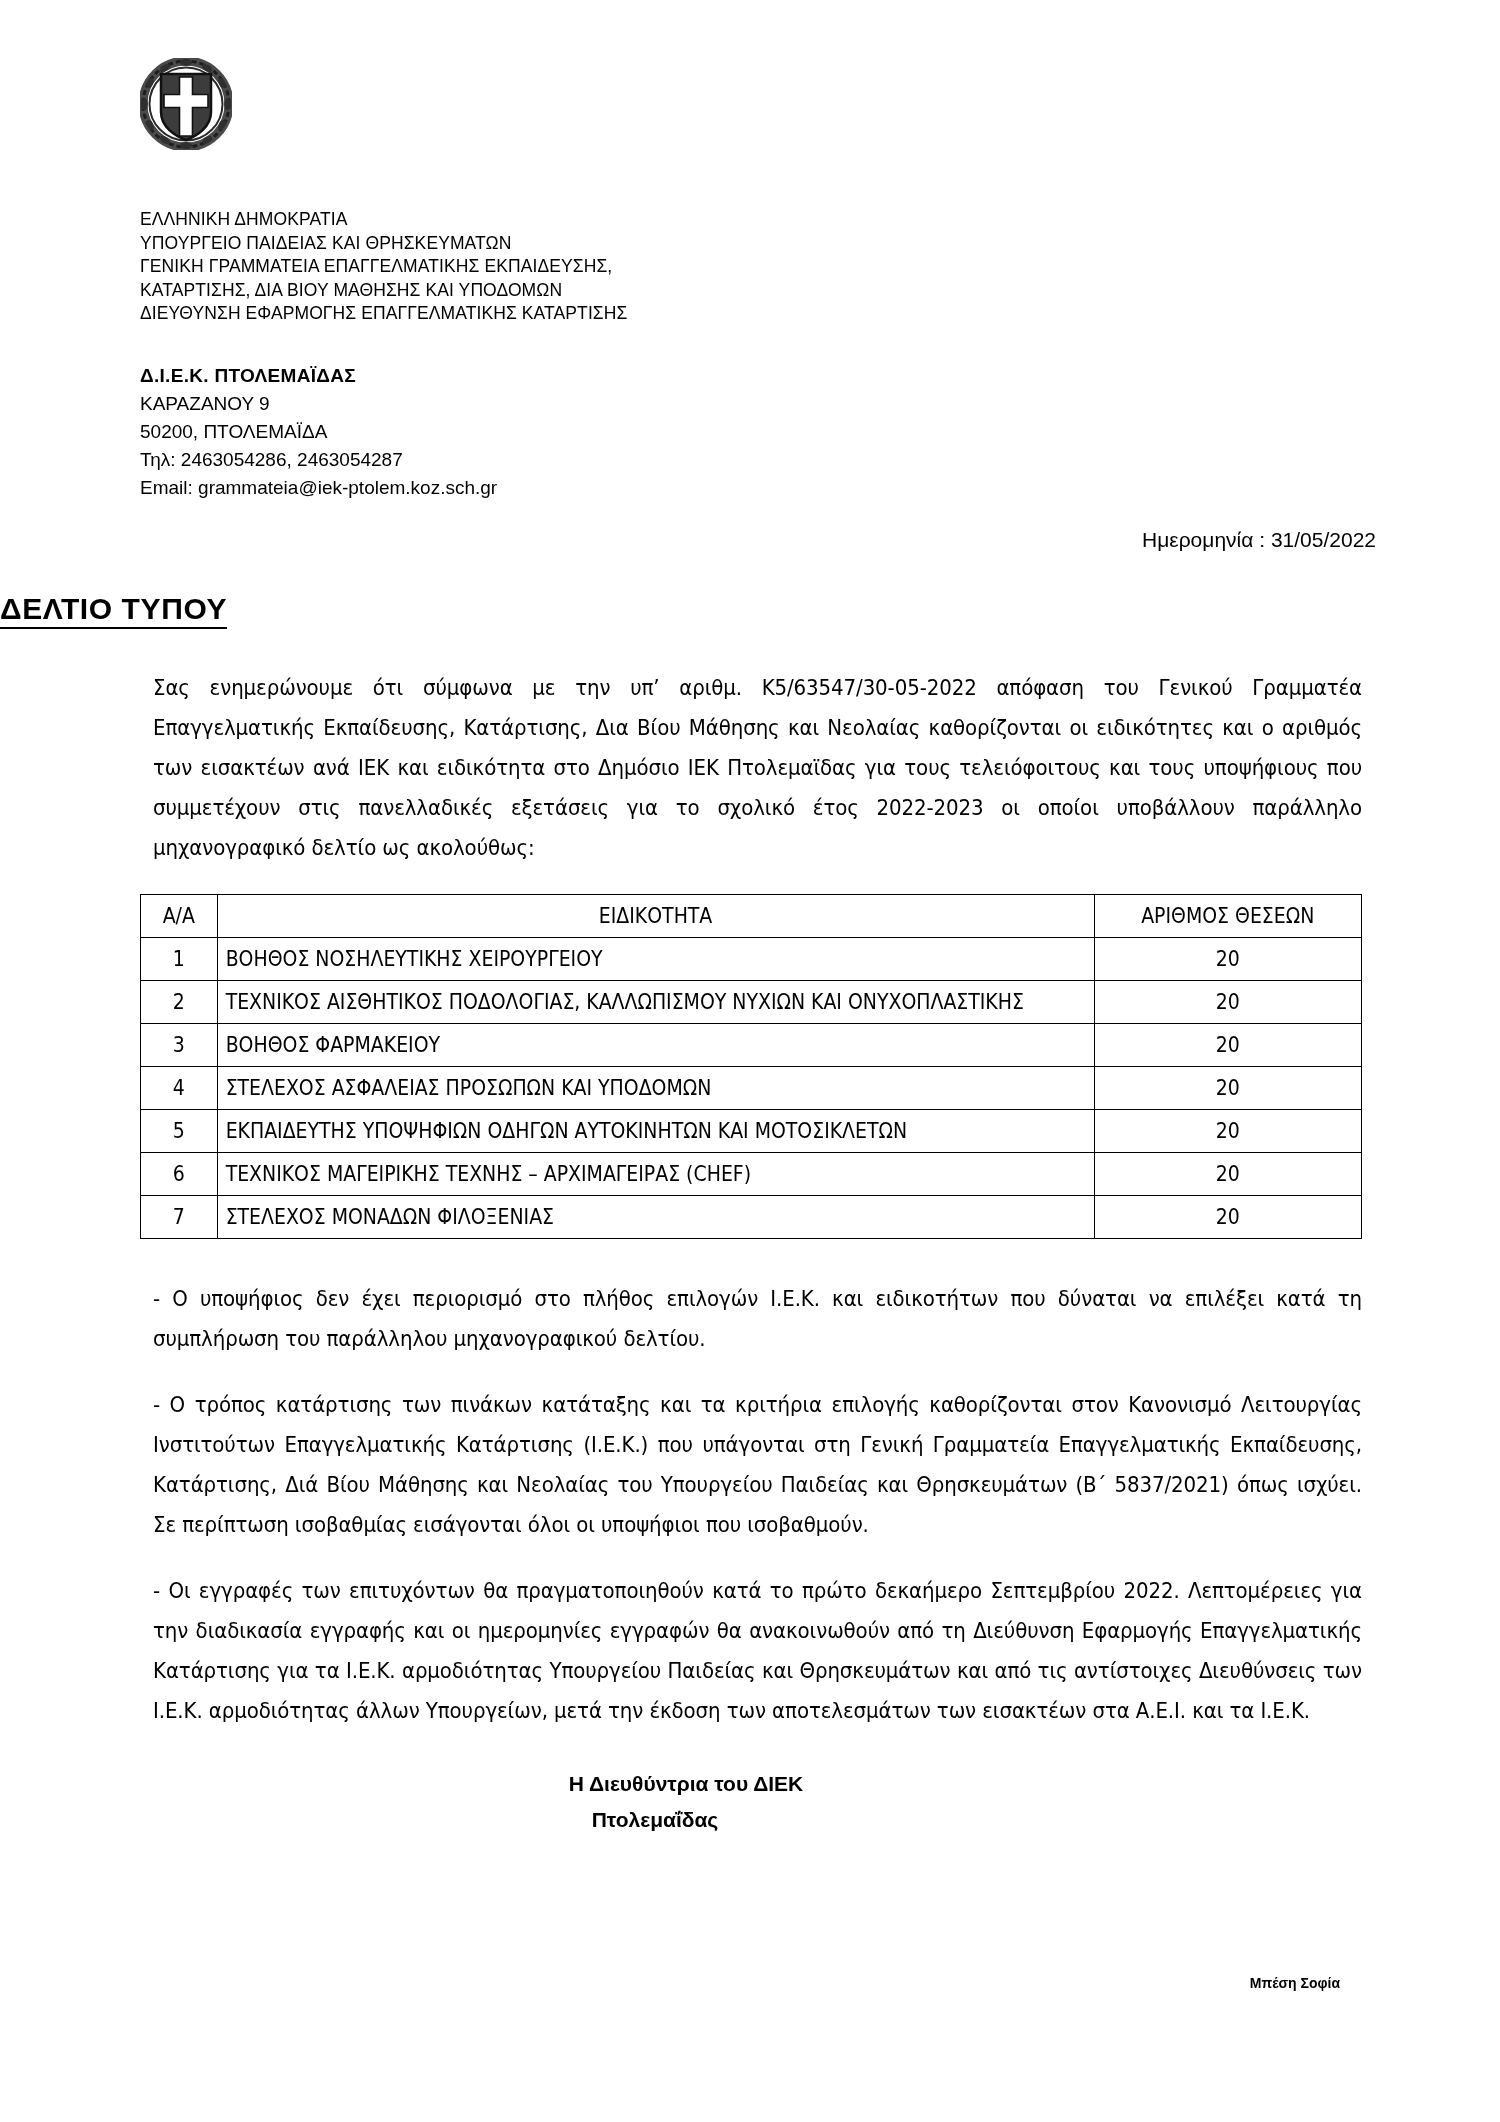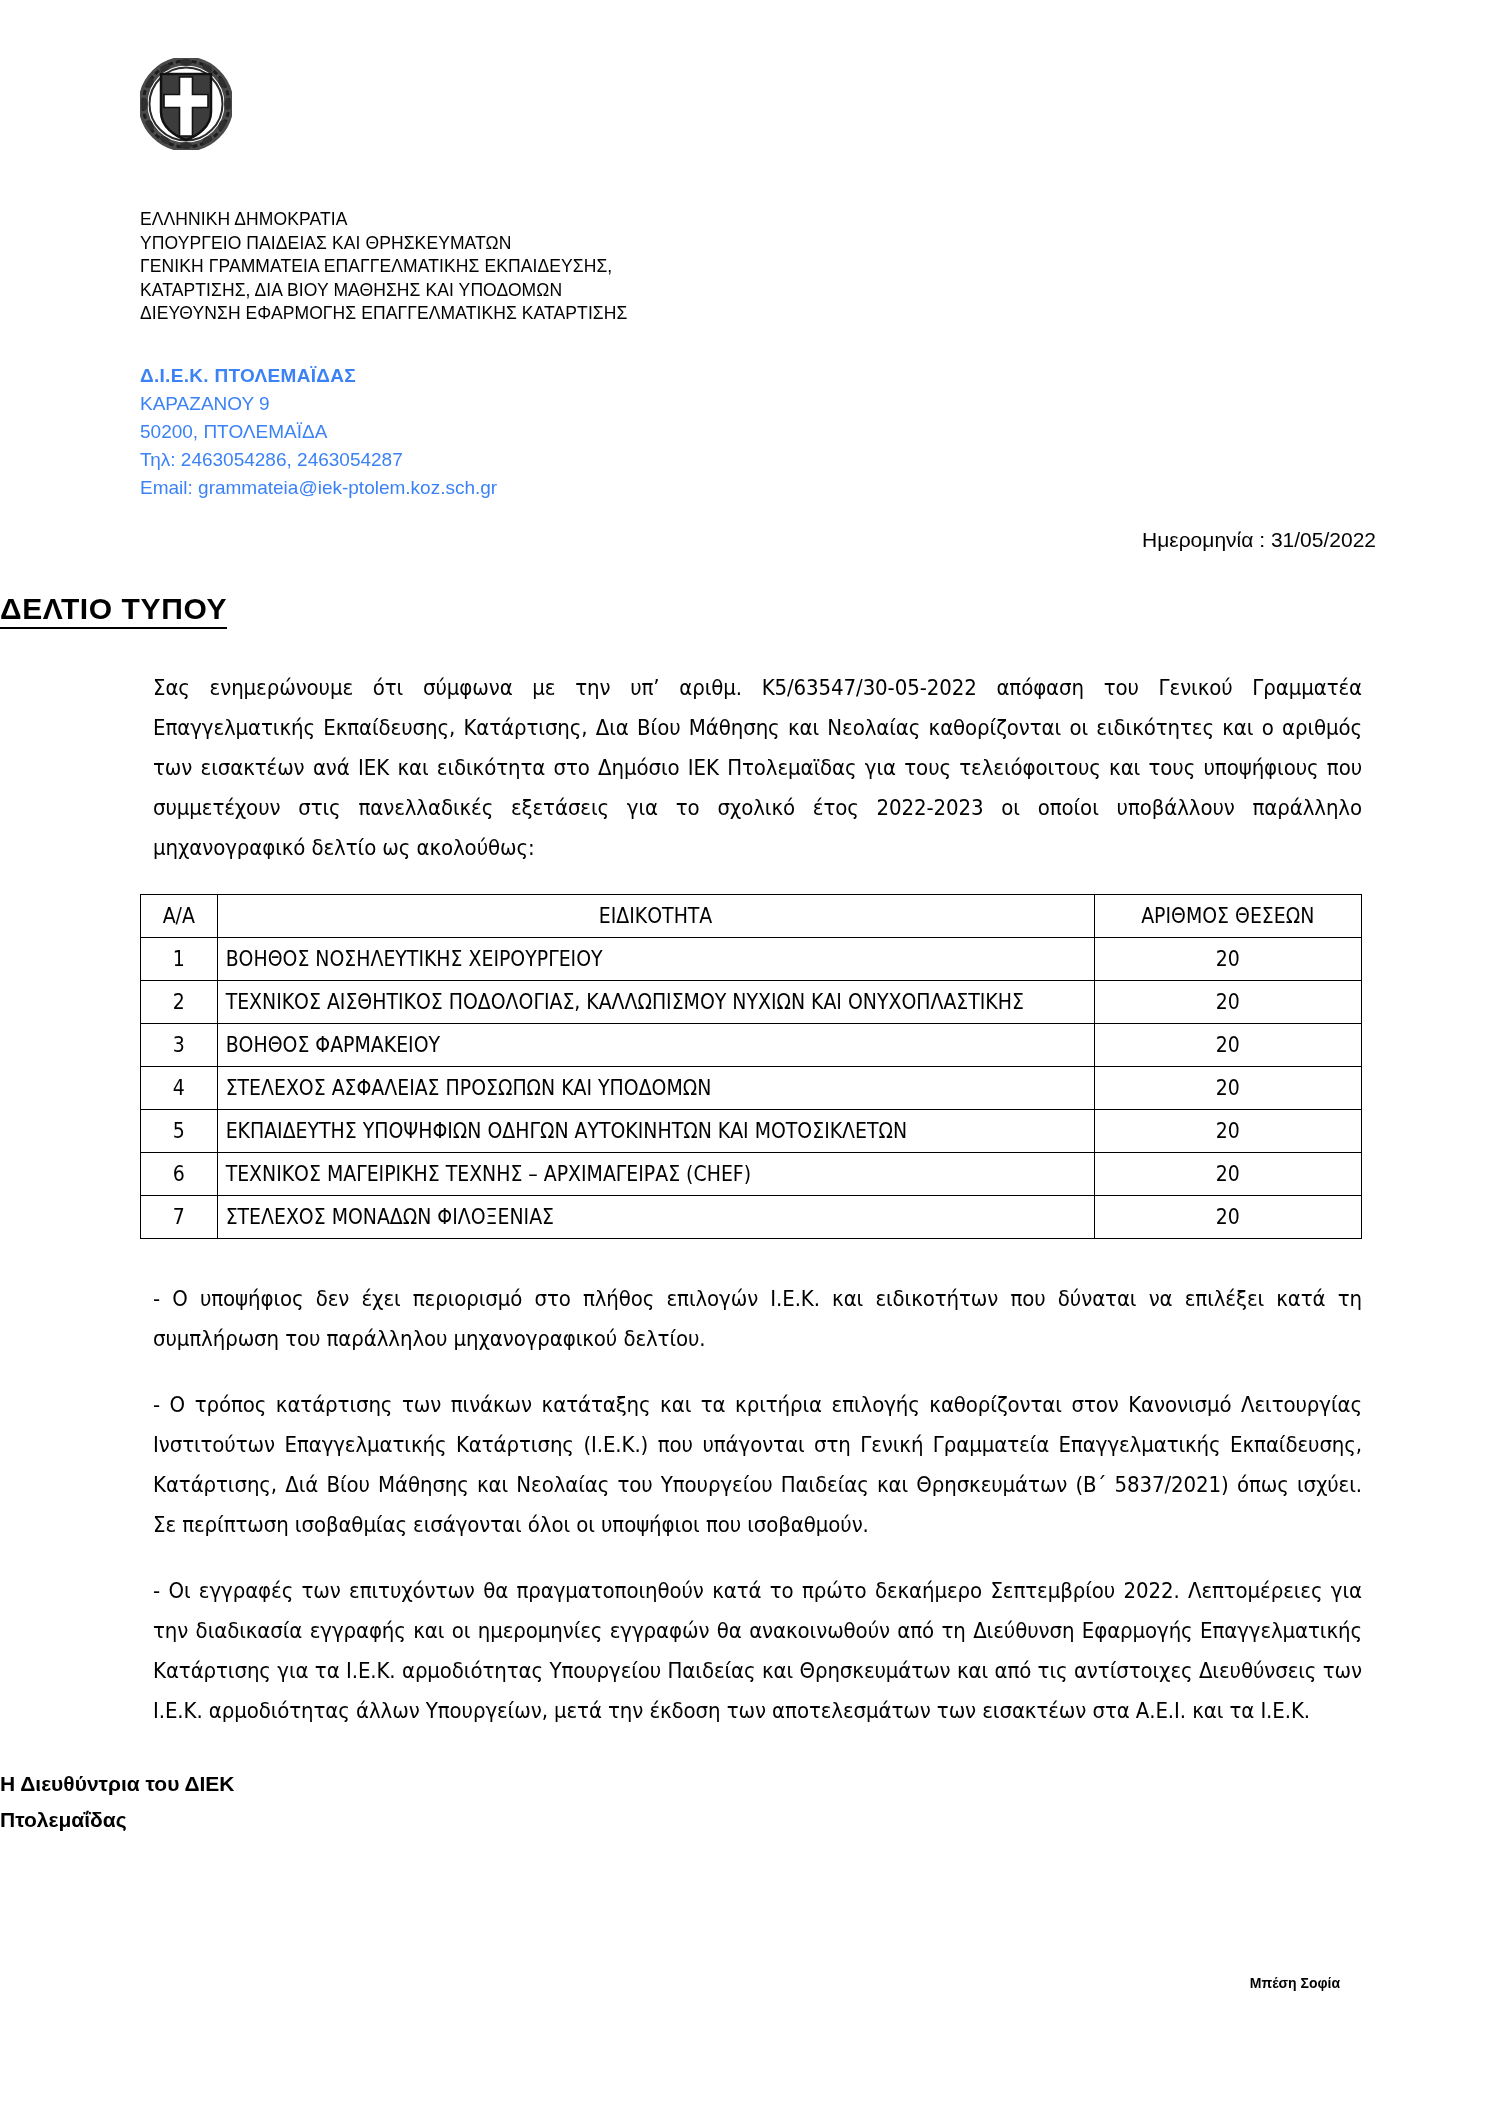--- a/index.html
+++ b/index.html
@@ -48,21 +48,21 @@
   .letterhead div { white-space: nowrap; }
 
   .org-block {
     position: absolute;
     left: 140px;
     top: 362px;
     width: 620px;
     font-family: "Liberation Sans", "DejaVu Sans", sans-serif;
     font-size: 19px;
     line-height: 28px;
-    color: #3b82f6;
+    color: #000000;
   }
   .org-block .org-name {
     font-weight: bold;
     letter-spacing: 0.3px;
   }
   .org-block div { white-space: nowrap; }
 
   
   .date-line {
     position: absolute;
@@ -132,24 +132,24 @@
     text-align: center;
   }
   .col-aa { width: 62px; text-align: center; }
   .col-spec { width: 900px; text-align: justify; text-justify: inter-word; }
   .col-num { width: 260px; text-align: center; }
   td.col-spec { padding-left: 14px; padding-right: 14px; }
 
   
   .signature {
     position: absolute;
-    left: 0;
+    left: 12px;
     right: 140px;
     top: 1766px;
-    text-align: left;
+    text-align: center;
     font-family: "Liberation Sans", "DejaVu Sans", sans-serif;
     font-size: 21px;
     font-weight: bold;
     line-height: 36px;
   }
   .signature .sig-line-2 {
     padding-right: 62px;
   }
   .signer-name {
     position: absolute;

